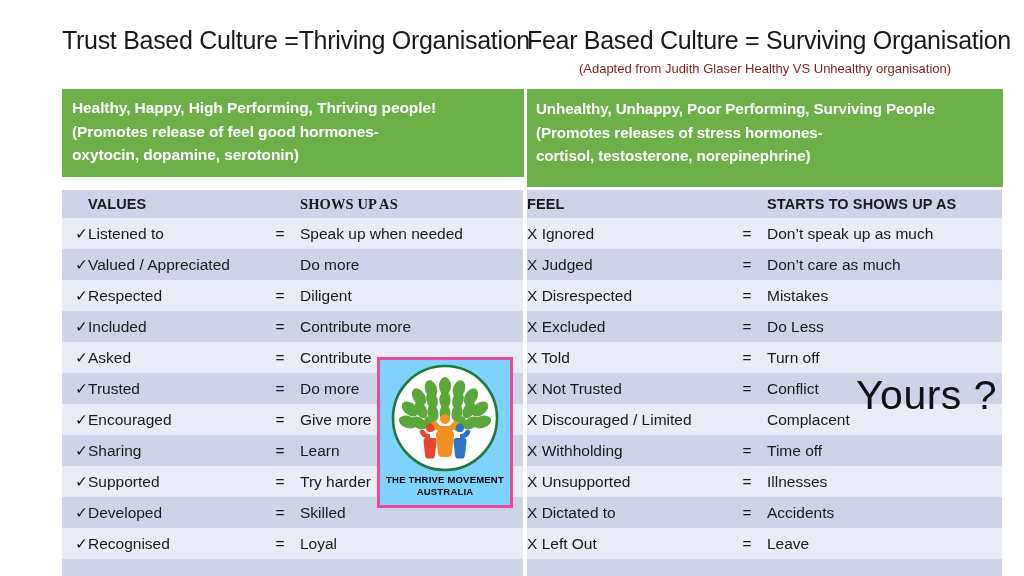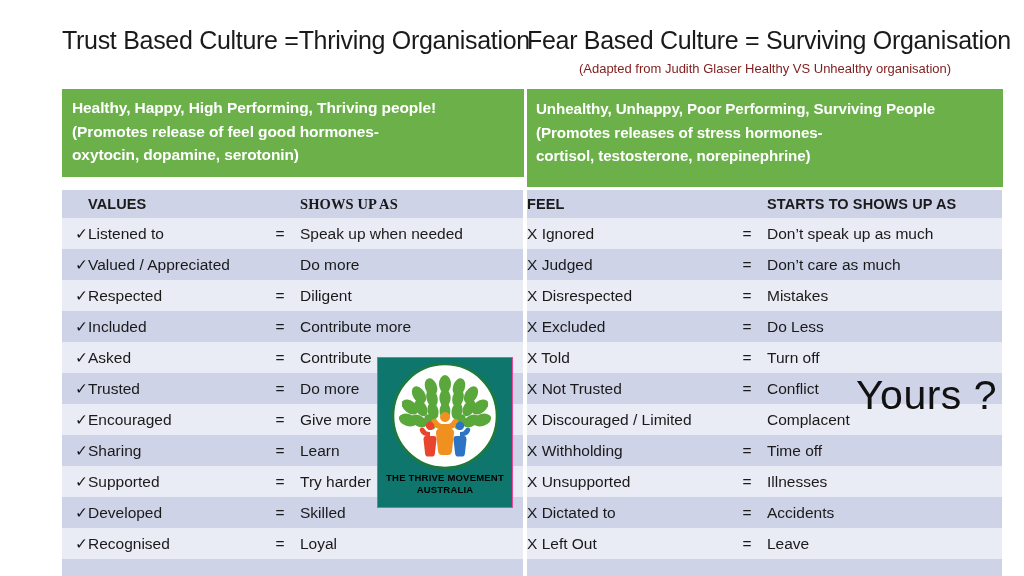--- a/index.html
+++ b/index.html
@@ -123,22 +123,22 @@
   .r-res  { width: 235px; text-align: left; }
 
   .h-feel  { padding-left: 6px; text-align: left; }
   .h-start { padding-left: 4px; text-align: left; }
 
   
   .logo-box {
     position: absolute;
     left: 377px; top: 357px;
     width: 136px; height: 151px;
-    background: #0f766e;
-    border: 1px solid #ec4899;
+    background: #7dd3fc;
+    border: 3px solid #ec4899;
     box-sizing: border-box;
     overflow: hidden;
   }
   .logo-svg { display: block; margin: 2px auto 0; }
   .logo-text {
     text-align: center;
     font-size: 9.5px;
     font-weight: bold;
     line-height: 12px;
     color: #000000;

